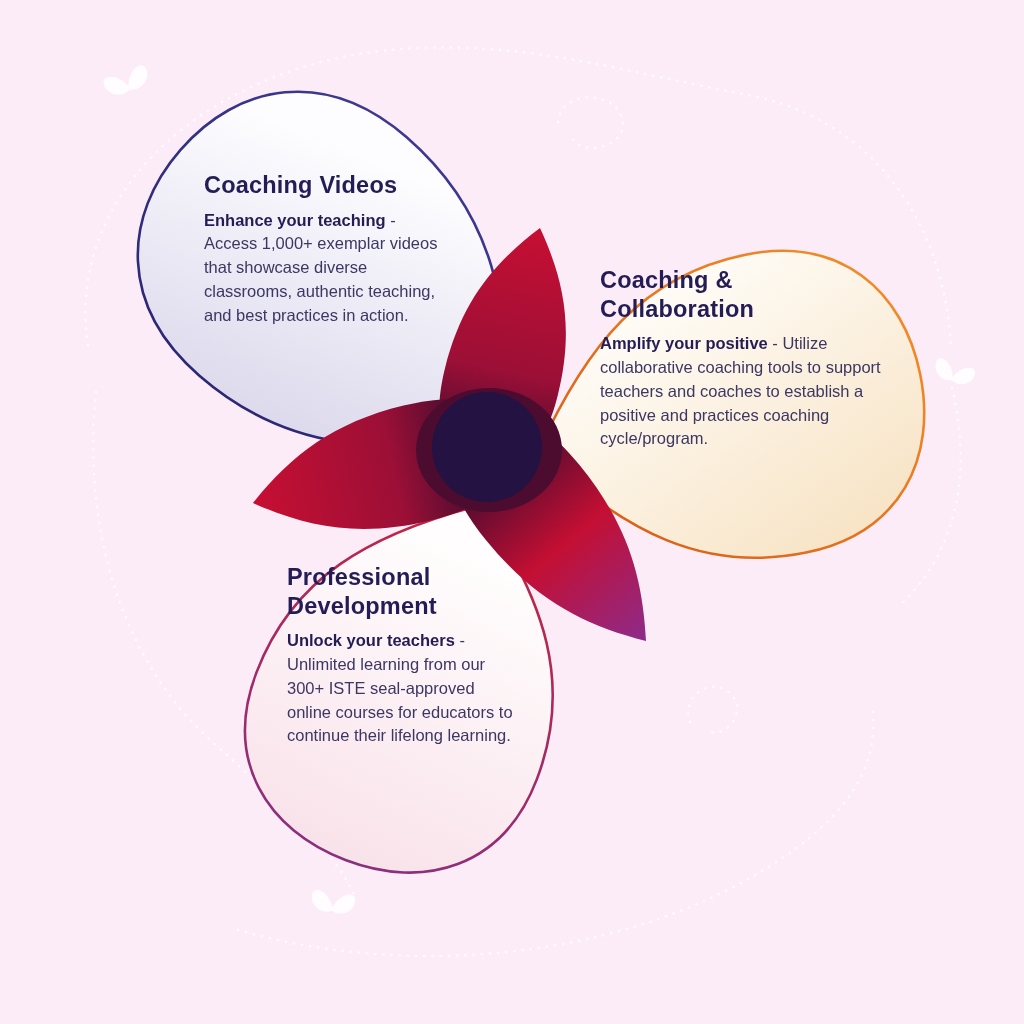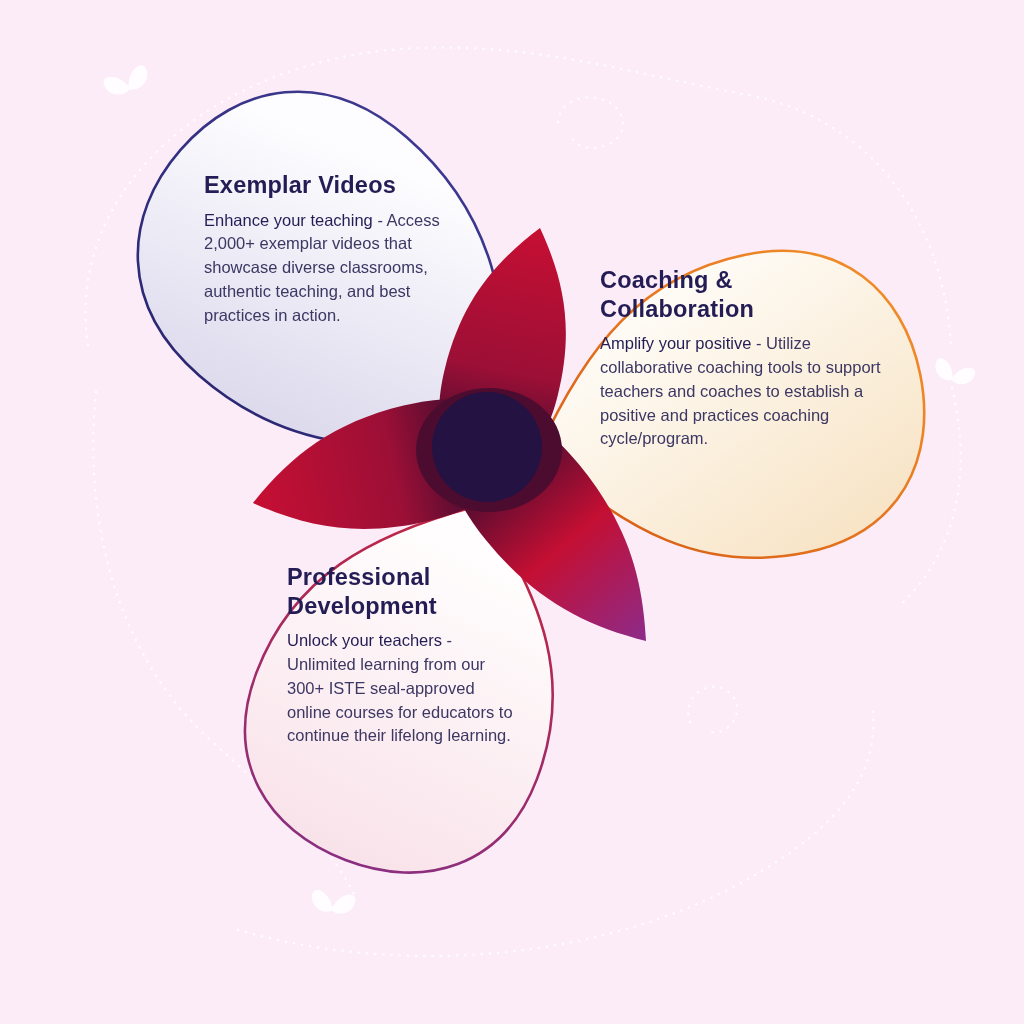--- a/index.html
+++ b/index.html
@@ -3,21 +3,21 @@
 <meta charset="utf-8">
 <style>
   *{box-sizing:border-box;margin:0;padding:0}
   html,body{width:1024px;height:1024px}
   body{font-family:"Liberation Sans","DejaVu Sans",sans-serif;background:#fff}
   .stage{position:relative;width:1024px;height:1024px;overflow:hidden;background:var(--bg,#fcecf8)}
   #art{position:absolute;left:0;top:0;z-index:1}
   .txt{position:absolute;z-index:3;color:var(--body,#3c3763)}
   .txt h2{font-weight:700;font-size:23.5px;line-height:1.22;letter-spacing:.2px;color:var(--heading,#241d55);margin-bottom:9px}
   .txt p{font-size:16.5px;line-height:1.44;font-weight:400}
-  .txt strong{font-weight:400;color:var(--heading,#241d55)}
+  .txt strong{font-weight:700;color:var(--heading,#241d55)}
   .exemplar{left:204px;top:171px;width:240px}
   .coaching{left:600px;top:266px;width:282px}
   .coaching h2{max-width:210px}
   .professional{left:287px;top:563px;width:252px}
   .professional h2{max-width:215px}
   .professional p{max-width:236px}
 </style>
 </head>
 <body>
 
@@ -80,22 +80,22 @@
       <path d="M 538.0 452.0 C 586.8 344.1 643.6 275.4 745.5 254.7 C 840.6 235.3 903.3 291.1 920.2 374.2 C 937.1 457.3 901.2 533.2 806.1 552.6 C 704.2 573.3 625.1 532.2 538.0 452.0 Z" fill="url(#gCoF)" stroke="url(#gCoS)" stroke-width="2.6"></path>
       <path d="M 481.0 505.0 C 545.4 601.9 572.9 684.7 536.8 779.4 C 503.0 867.8 423.6 889.9 345.4 860.0 C 267.3 830.1 222.8 760.7 256.5 672.4 C 292.7 577.7 368.4 534.3 481.0 505.0 Z" fill="url(#gPrF)" stroke="url(#gPrS)" stroke-width="2.6"></path>
       <path d="M 540.0 228.0 C 564.5 280.9 574.2 330.1 557.6 396.0 C 542.1 457.6 509.3 483.2 477.9 475.3 C 446.5 467.4 429.6 429.3 445.1 367.8 C 461.7 301.8 493.4 263.0 540.0 228.0 Z" fill="url(#gPe1)"></path>
       <path d="M 253.0 503.0 C 291.2 455.3 333.0 422.8 403.5 405.6 C 469.2 389.6 509.5 406.6 517.3 438.6 C 525.1 470.6 497.2 504.2 431.4 520.2 C 360.9 537.4 308.8 527.8 253.0 503.0 Z" fill="url(#gPe2)"></path>
       <path d="M 646.0 641.0 C 584.2 625.4 534.7 599.8 486.1 540.3 C 440.7 484.9 437.7 439.3 463.6 418.1 C 489.5 396.9 533.5 408.9 578.9 464.3 C 627.6 523.8 642.9 577.4 646.0 641.0 Z" fill="url(#gPe3)"></path>
       <ellipse cx="489" cy="450" rx="73" ry="62" fill="#4c0c30"></ellipse>
       <circle cx="487" cy="447" r="55" fill="#241243"></circle>
     </svg>
 
   <section class="txt exemplar">
-    <h2>Exemplar Videos</h2>
-    <p><strong>Enhance your teaching</strong><span> - </span><span>Access 2,000+ exemplar videos that showcase diverse classrooms, authentic teaching, and best practices in action.</span></p>
+    <h2>Coaching Videos</h2>
+    <p><strong>Enhance your teaching</strong><span> - </span><span>Access 1,000+ exemplar videos that showcase diverse classrooms, authentic teaching, and best practices in action.</span></p>
   </section>
 
   <section class="txt coaching">
     <h2>Coaching &amp; Collaboration</h2>
     <p><strong>Amplify your positive</strong><span> - </span><span>Utilize collaborative coaching tools to support teachers and coaches to establish a positive and practices coaching cycle/program.</span></p>
   </section>
 
   <section class="txt professional">
     <h2>Professional Development</h2>
     <p><strong>Unlock your teachers</strong><span> - </span><span>Unlimited learning from our 300+ ISTE seal-approved online courses for educators to continue their lifelong learning.</span></p>

